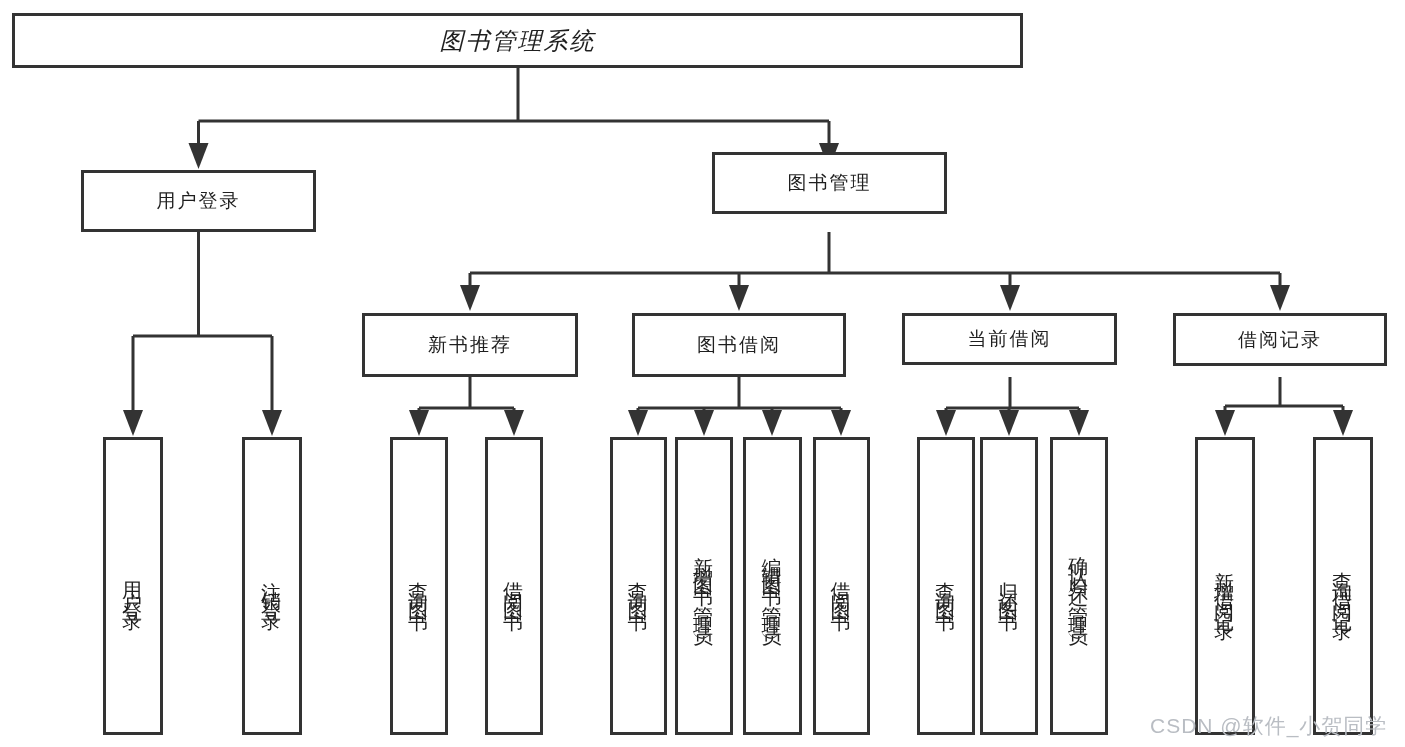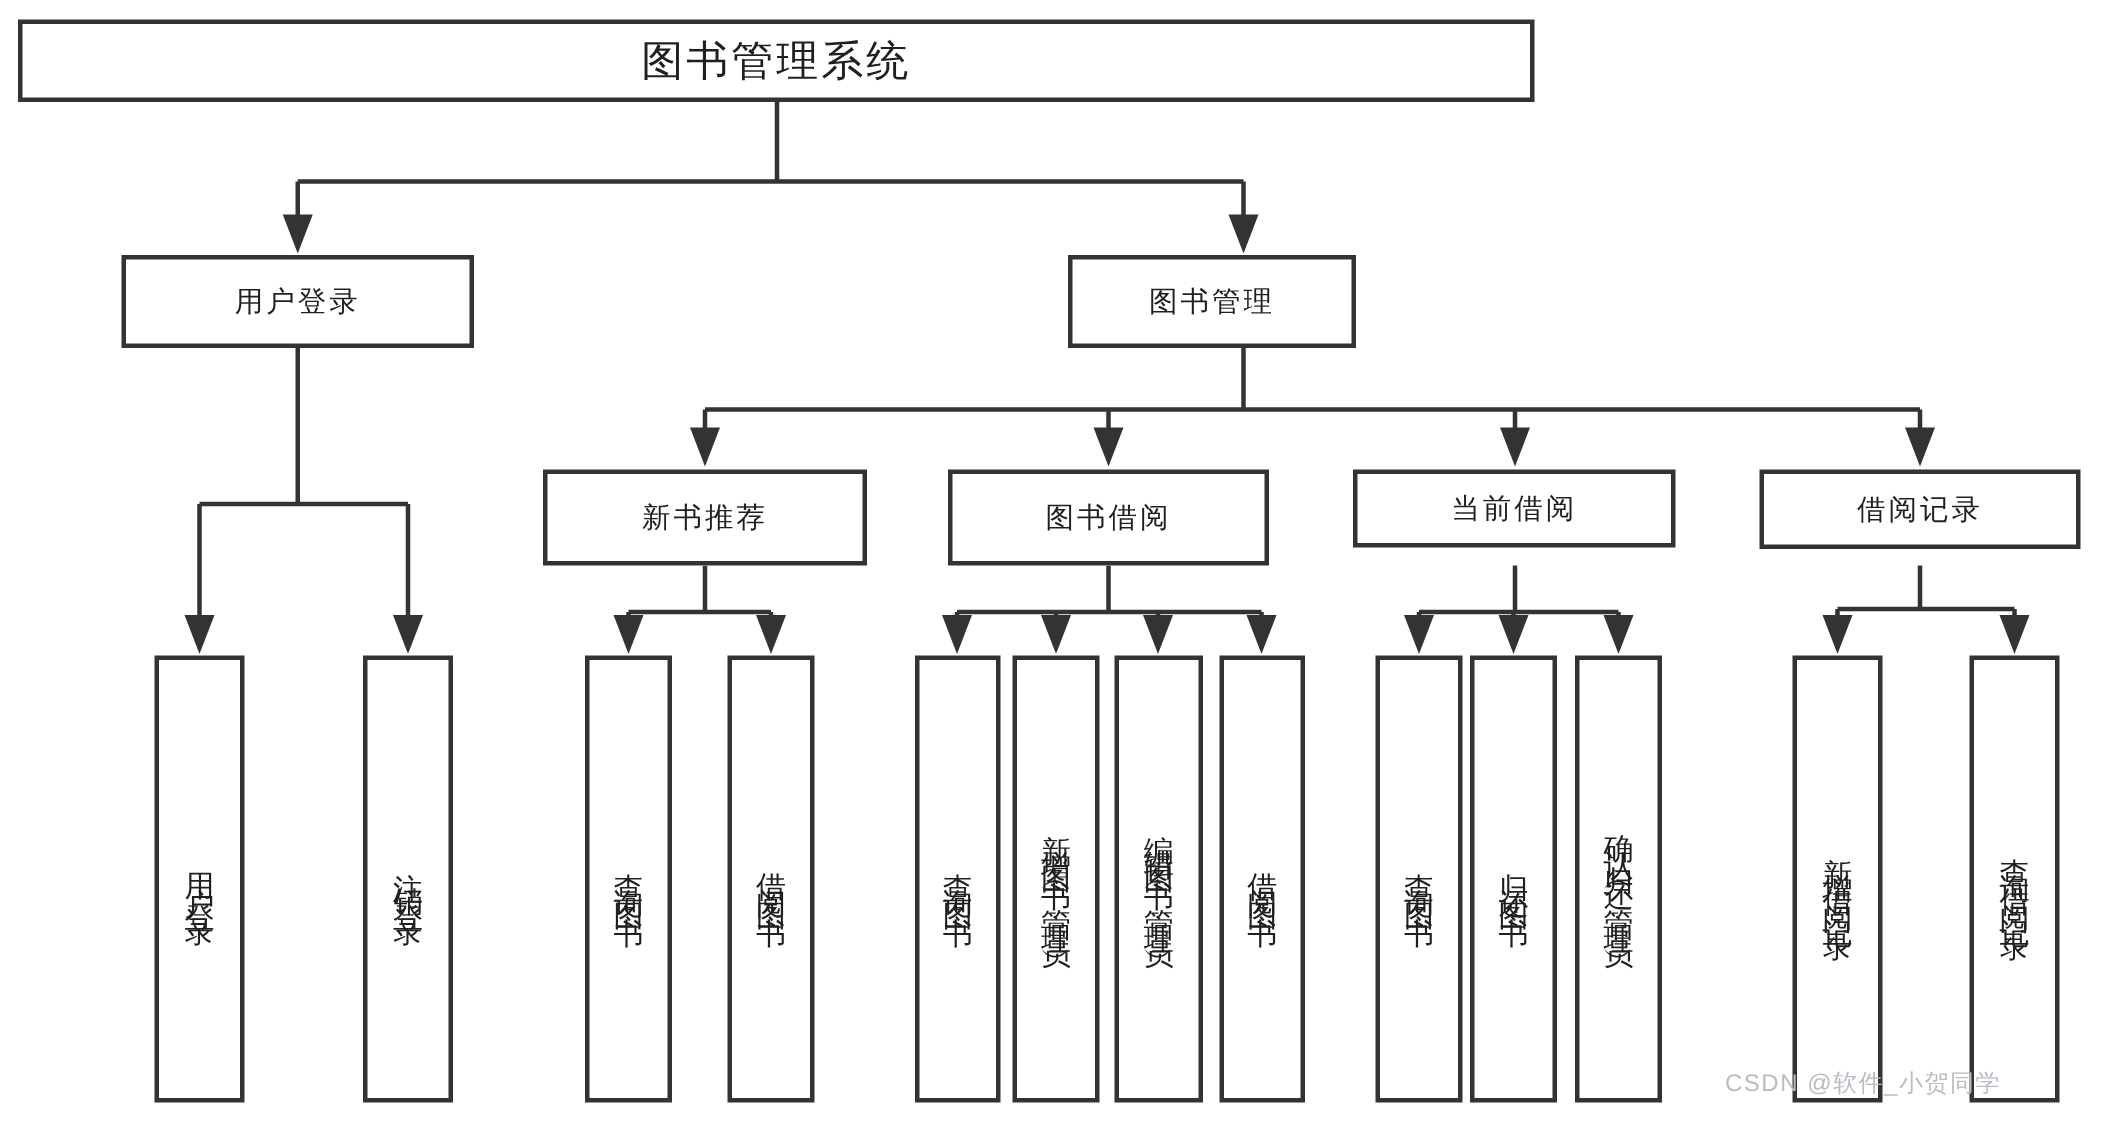--- a/index.html
+++ b/index.html
@@ -38,34 +38,34 @@
     box-sizing:border-box;
     border:3px solid var(--line);
     background:var(--background);
     display:flex;
     align-items:center;
     justify-content:center;
     color:var(--text);
     letter-spacing:2px;
     white-space:nowrap;
   }
-  .node.root{font-size:28px;}
+  .node.root{font-size:24px;font-style:italic;}
   .node.branch{font-size:19px;}
   .node.leaf{
     font-size:20px;
     writing-mode:vertical-rl;
     text-orientation:mixed;
     letter-spacing:10px;
     white-space:normal;
   }
   .watermark{
     position:absolute;
     left:1150px;
     top:712px;
-    font-size:16px;
+    font-size:21px;
     color:var(--watermark);
     letter-spacing:1px;
     white-space:nowrap;
     text-align:center;
   }
 </style>
 </head>
 <body>
 
 <div class="stage">
@@ -95,21 +95,21 @@
       <polygon points="999,410 1019,410 1009,436"></polygon>
       <polygon points="1069,410 1089,410 1079,436"></polygon>
       <path d="M1280 377 V406 M1225 406 H1343 M1225 406 V418 M1343 406 V418"></path>
       <polygon points="1215,410 1235,410 1225,436"></polygon>
       <polygon points="1333,410 1353,410 1343,436"></polygon>
     </svg>
 
   <div class="node root" style="left:12px;top:13px;width:1011px;height:55px">图书管理系统</div>
 
   <div class="node branch" style="left:81px;top:170px;width:235px;height:62px">用户登录</div>
-  <div class="node branch" style="left:712px;top:170px;width:192px;height:62px">图书管理</div>
+  <div class="node branch" style="left:712px;top:152px;width:235px;height:62px">图书管理</div>
 
   <div class="node branch" style="left:632px;top:313px;width:214px;height:64px">图书借阅</div>
   <div class="node branch" style="left:362px;top:313px;width:216px;height:64px">新书推荐</div>
   <div class="node branch" style="left:902px;top:313px;width:215px;height:52px">当前借阅</div>
   <div class="node branch" style="left:1173px;top:313px;width:214px;height:53px">借阅记录</div>
 
   <div class="node leaf" style="left:103px;top:437px;width:60px;height:298px">用户登录</div>
   <div class="node leaf" style="left:242px;top:437px;width:60px;height:298px">注销登录</div>
 
   <div class="node leaf" style="left:390px;top:437px;width:58px;height:298px">查询图书</div>

